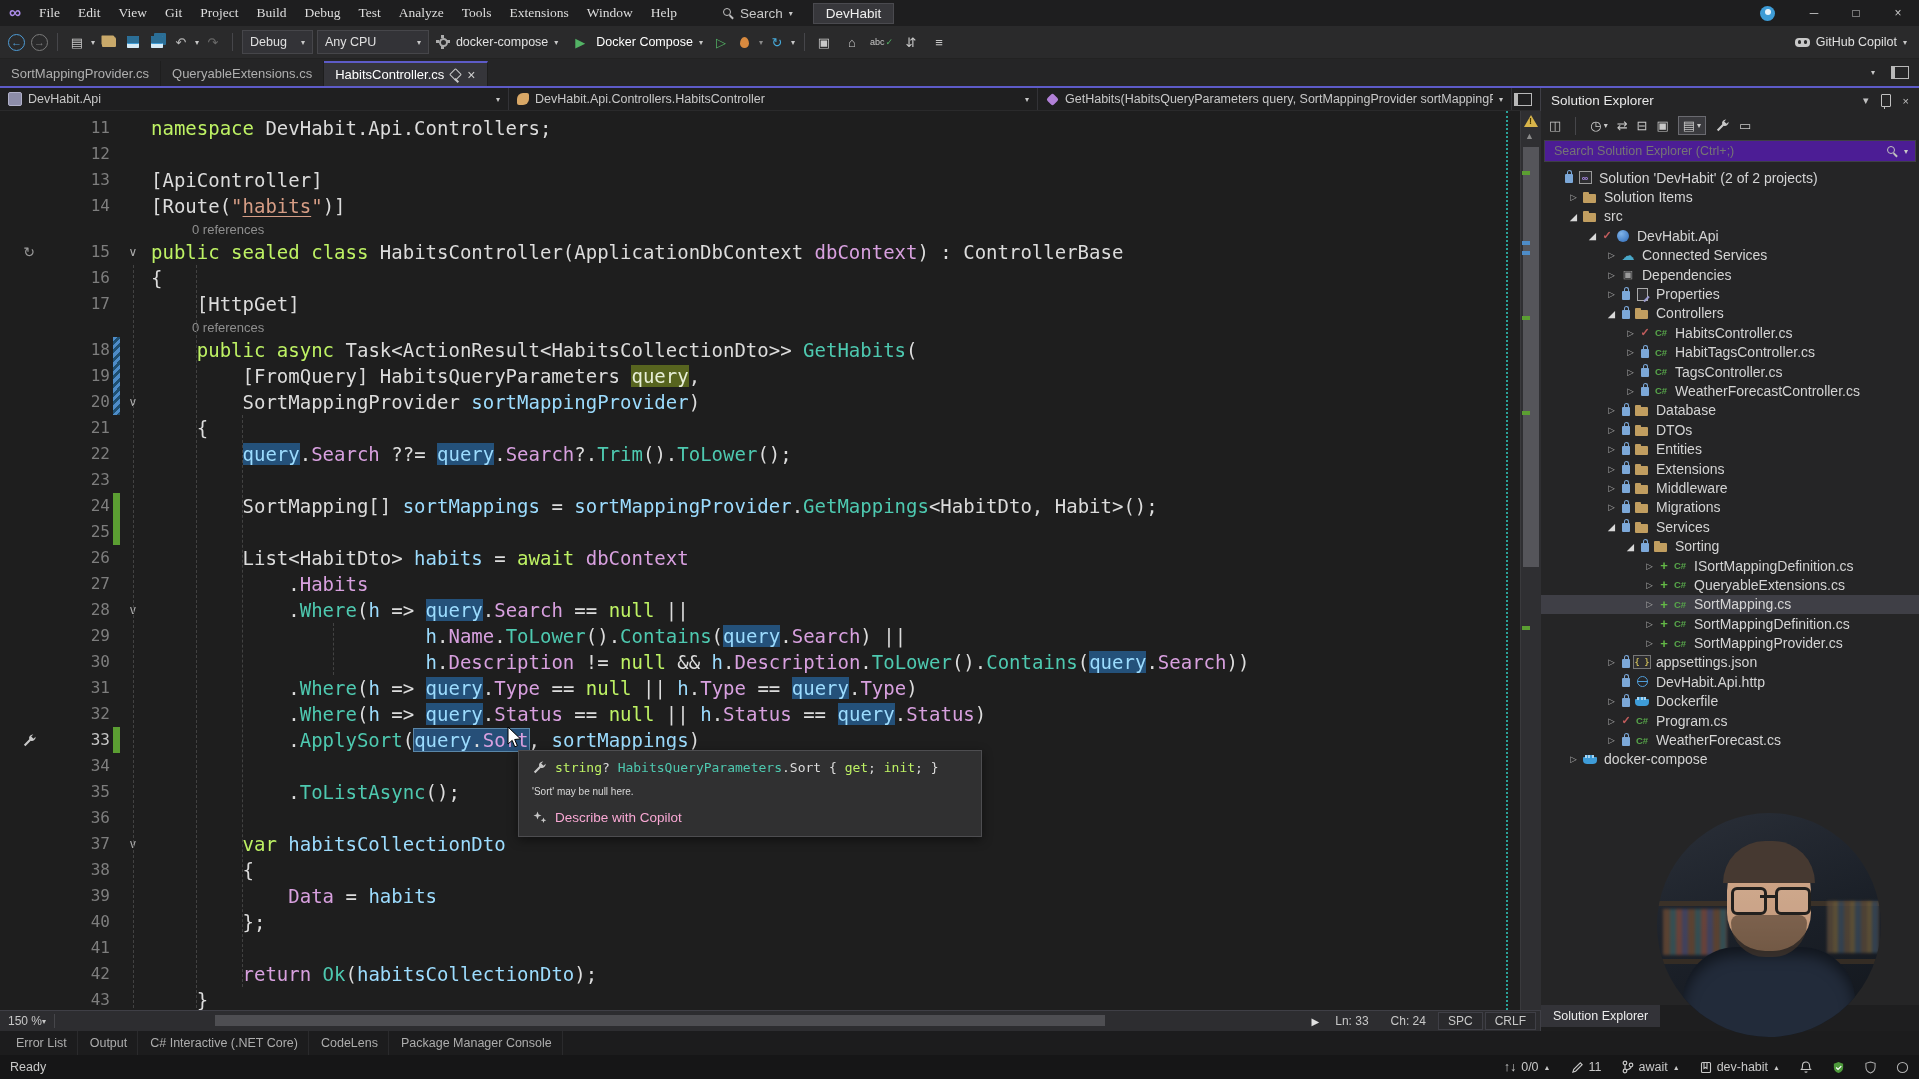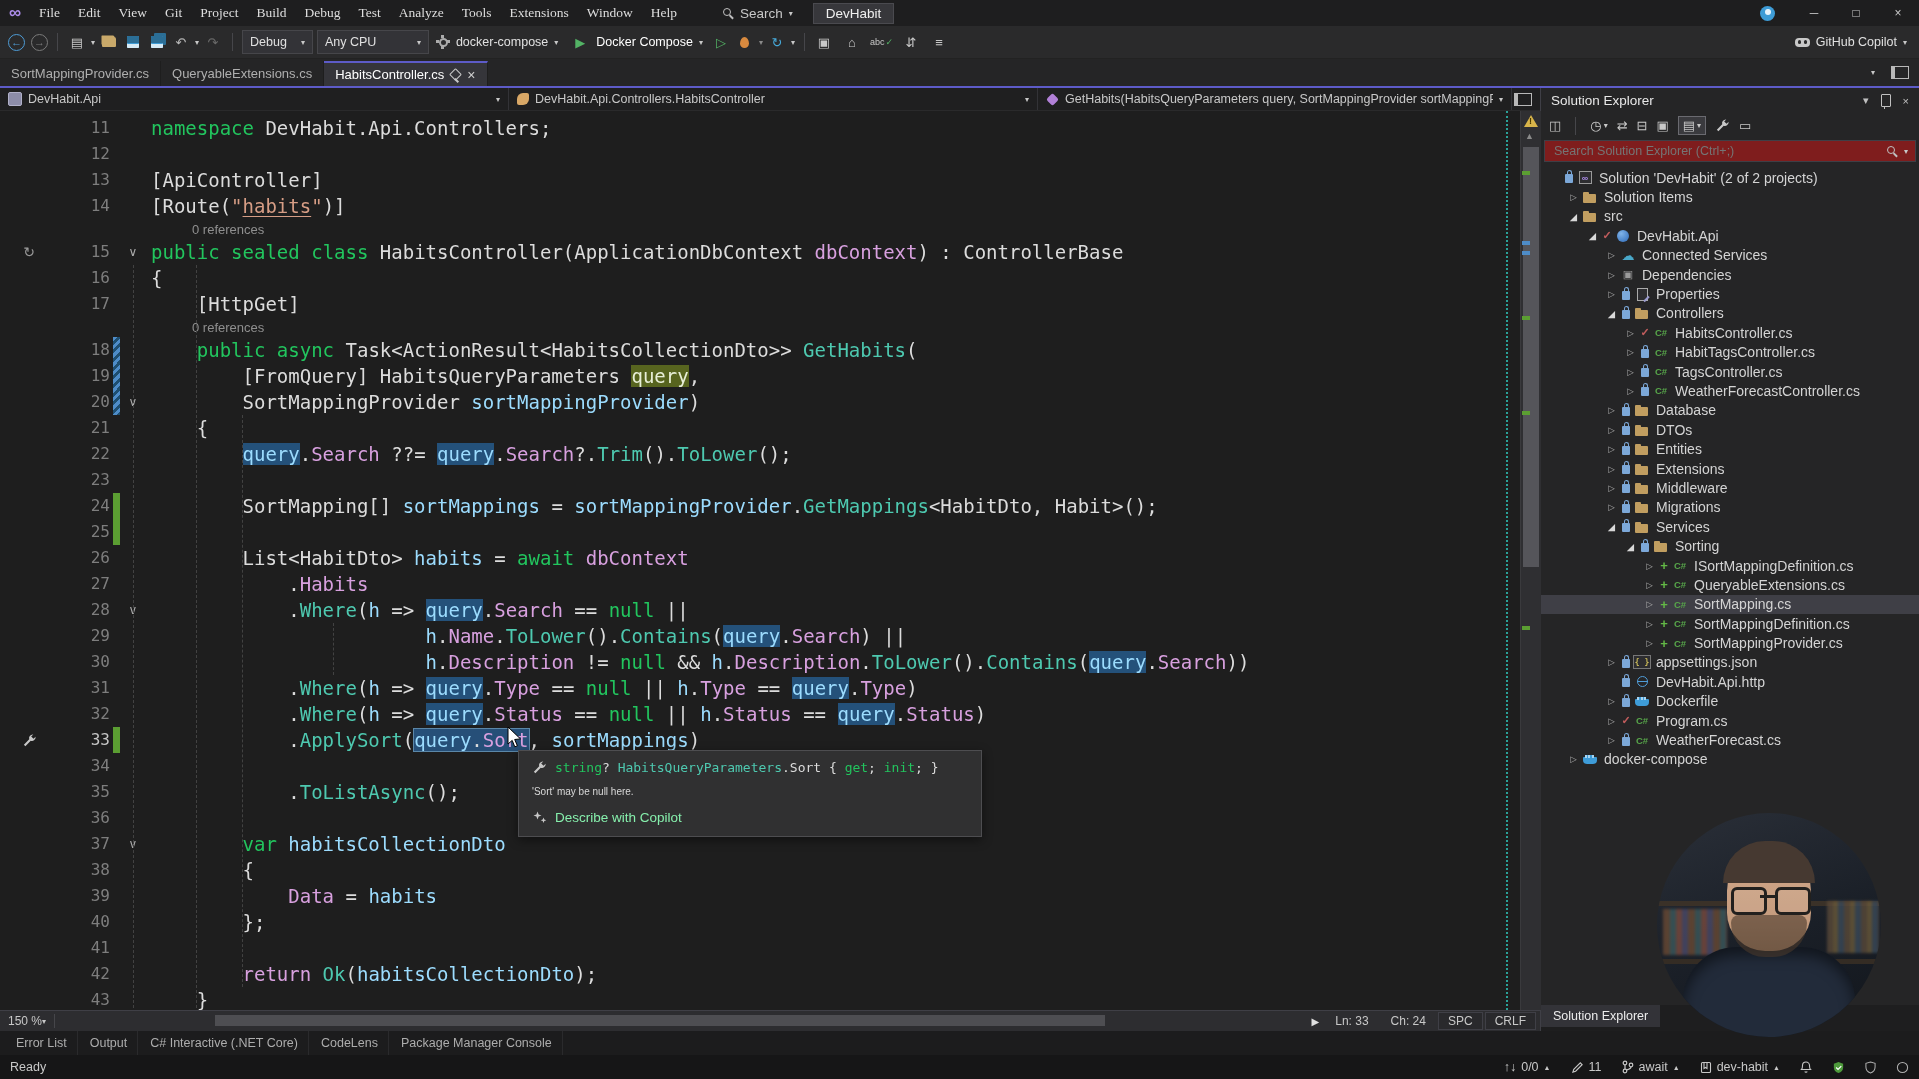--- a/index.html
+++ b/index.html
@@ -85,21 +85,21 @@
   .lnum{width:52px;flex:none;text-align:right;color:#7E7E7E;font:16px/26px "DejaVu Sans Mono",monospace;}
   .caret-line .lnum{color:#C6C6C6;}
   .cbar{width:7px;flex:none;margin-left:3px;}
   .cb-green{background:#5B9E32;}
   .cb-blue{background:repeating-linear-gradient(135deg,#4E8CC8 0 3px,#1E4E70 3px 6px);}
   .fold{width:26px;flex:none;text-align:center;color:#ABABAB;font-size:12px;}
   .ccode{white-space:pre;font:19px/26px "DejaVu Sans Mono",monospace;padding-left:5px;}
   .lensrow{height:20px;line-height:20px;}
   .lens-label{margin-left:192px;font-size:13px;color:#8F8F8F;}
 
-  .tk-k{color:#22c55e;} .tk-c{color:#D8A0DF;} .tk-w{color:#DCDCDC;} .tk-m{color:#4EC9B0;}
+  .tk-k{color:#bef264;} .tk-c{color:#D8A0DF;} .tk-w{color:#DCDCDC;} .tk-m{color:#4EC9B0;}
   .tk-p{color:#D8A0DF;} .tk-v{color:#9CDCFE;} .tk-s{color:#D69D85;}
   .tk-su{color:#D69D85;text-decoration:underline;text-underline-offset:3px;}
   .tk-gq{color:#E8EFD8;background:#57641F;}
   .tk-bq{color:#9CDCFE;background:#24517A;}
   .sel-box{background:#264F78;outline:1px solid #5B87A8;}
 
   .iguide{position:absolute;width:0;border-left:1px dashed #424242;pointer-events:none;}
   .teal-dots{position:absolute;top:0;height:100%;border-left:2px dotted #2AA198;left:1506px;pointer-events:none;}
 
   
@@ -126,21 +126,21 @@
   .se-col{flex:1;display:flex;flex-direction:column;background:#252526;border-left:1px solid #3F3F46;min-height:0;}
   .se-title{height:25px;display:flex;align-items:center;padding:0 10px;font-size:13.5px;color:#E8E8E8;gap:12px;flex:none;}
   .se-title .sp{flex:1;}
   .se-title .ticon{color:#C0C0C0;font-size:11px;}
   .pin-v{width:8px;height:11px;border:1.5px solid #C0C0C0;border-radius:1px;position:relative;}
   .pin-v::after{content:"";position:absolute;left:2px;top:11px;width:1.5px;height:3px;background:#C0C0C0;}
   .se-toolbar{height:25px;display:flex;align-items:center;gap:9px;padding:0 8px;flex:none;color:#C8C8C8;}
   .se-ti{font-size:13px;display:flex;align-items:center;gap:2px;}
   .se-ti.boxed{border:1px solid #6A6A70;background:#3A3A3E;padding:1px 4px;}
   .se-search{height:26px;padding:2px 3px;flex:none;}
-  .se-search-box{height:20px;background:#7f1d1d;border:1px solid #3F3F46;display:flex;align-items:center;padding:0 7px;gap:6px;}
+  .se-search-box{height:20px;background:#4c1d95;border:1px solid #3F3F46;display:flex;align-items:center;padding:0 7px;gap:6px;}
   .se-search-box input{flex:1;background:transparent;border:none;outline:none;color:#9A9A9A;font-size:12.5px;font-family:"Liberation Sans",sans-serif;}
   .mag{width:12px;height:13px;position:relative;flex:none;}
   .mag::before{content:"";position:absolute;width:6px;height:6px;border:1.5px solid #C0C0C0;border-radius:50%;top:1px;left:1px;}
   .mag::after{content:"";position:absolute;width:5px;height:1.5px;background:#C0C0C0;transform:rotate(45deg);top:9px;left:7px;}
 
   .se-tree{flex:1;overflow:hidden;font-size:14px;color:#D4D4D4;}
   .trow{height:19.4px;display:flex;align-items:center;white-space:nowrap;}
   .trow.selected{background:#3F3F46;}
   .tsp{flex:none;}
   .exp{width:15px;flex:none;text-align:center;font-size:8.5px;color:#ABABAB;}
@@ -179,21 +179,21 @@
   .sb-left{flex:none;}
   .sb-space{flex:1;}
   .sb-item{display:flex;align-items:center;gap:5px;flex:none;}
   .sb-caret{font-size:7px;color:#C8C8C8;}
 
   
   .tooltip{position:absolute;left:518px;top:750px;width:436px;background:#303031;border:1px solid #4D4D50;
            box-shadow:0 3px 10px rgba(0,0,0,.45);z-index:40;padding:9px 13px 11px;}
   .tt-sig{display:flex;align-items:center;gap:8px;font:13px "DejaVu Sans Mono",monospace;white-space:pre;}
   .tt-msg{margin-top:11px;font-size:10px;color:#D8D8D8;}
-  .tt-action{margin-top:13px;display:flex;align-items:center;gap:8px;font-size:13.5px;color:#86efac;}
+  .tt-action{margin-top:13px;display:flex;align-items:center;gap:8px;font-size:13.5px;color:#f9a8d4;}
 
   
   .webcam{position:absolute;left:1657px;top:813px;width:224px;height:224px;border-radius:50%;overflow:hidden;z-index:50;
           background:linear-gradient(160deg,#2A2F38 0%,#1A1F27 55%,#12161C 100%);}
   .wc-shelf1{position:absolute;left:6px;top:96px;width:64px;height:46px;background:
      repeating-linear-gradient(90deg,#6A4A34 0 7px,#3A5A5E 7px 13px,#7A4A3E 13px 19px,#4A4A6A 19px 25px);filter:blur(1.5px);opacity:.8;}
   .wc-shelf2{position:absolute;right:2px;top:88px;width:52px;height:52px;background:
      repeating-linear-gradient(90deg,#5A4A3A 0 6px,#6A5A3A 6px 11px,#3A4A5A 11px 17px);filter:blur(1.5px);opacity:.8;}
   .wc-shelfline{position:absolute;left:0;top:88px;width:100%;height:5px;background:#3A3128;filter:blur(.5px);}
   .wc-shelfline2{position:absolute;left:0;top:146px;width:100%;height:5px;background:#342C24;filter:blur(.5px);}

